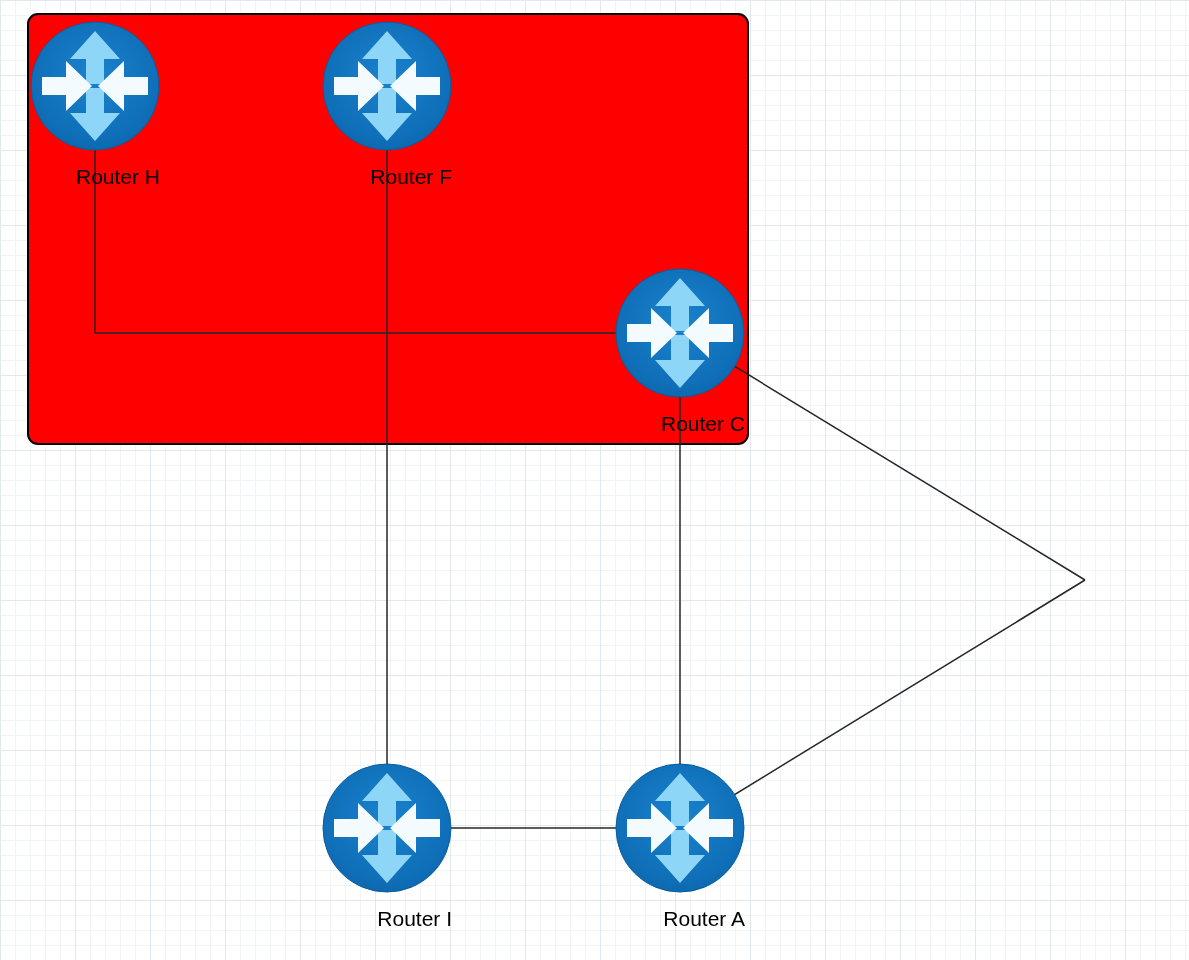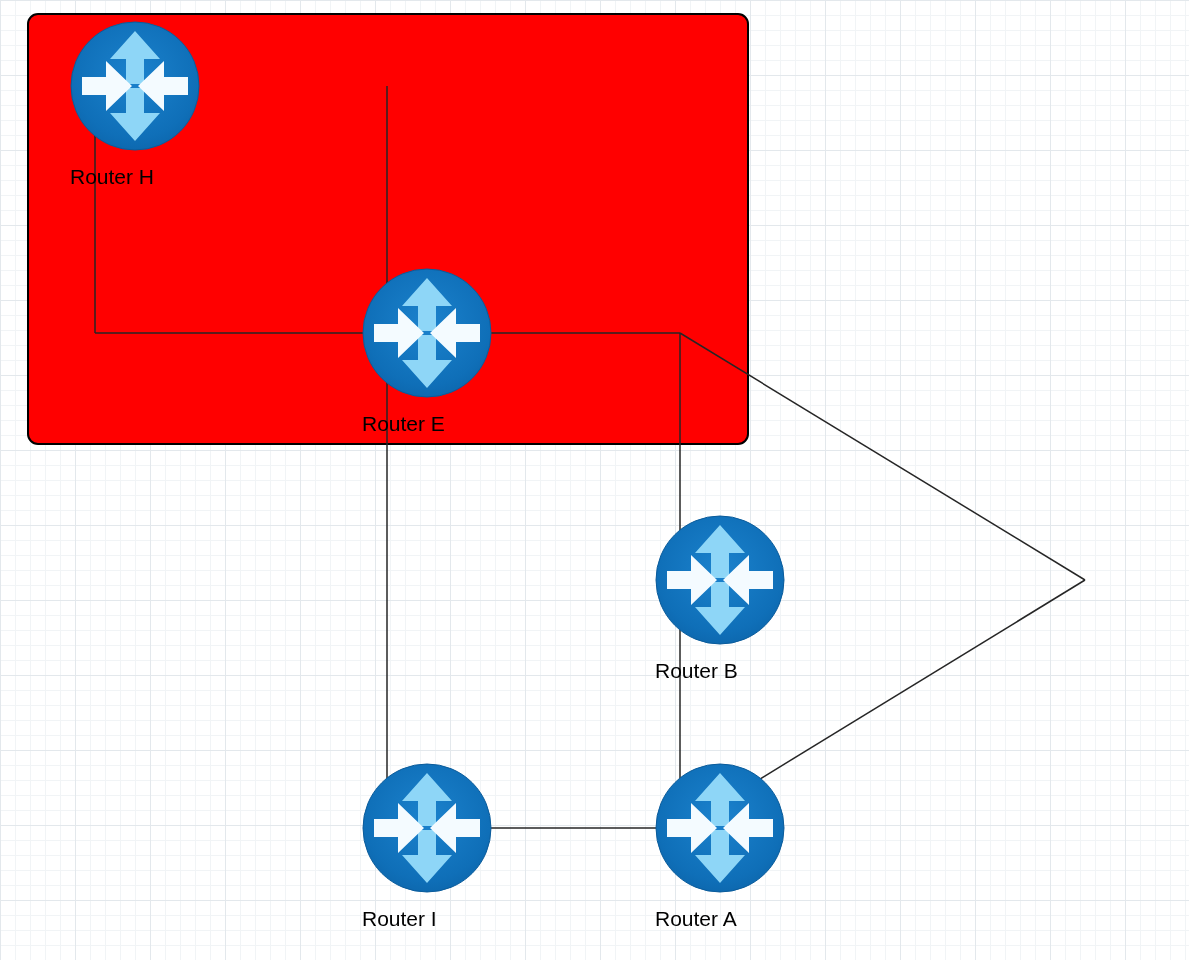--- a/index.html
+++ b/index.html
@@ -12,21 +12,21 @@
     background-image:
       linear-gradient(#e3e8ec 1px, transparent 1px),
       linear-gradient(90deg, #e3e8ec 1px, transparent 1px),
       linear-gradient(#f1f4f6 1px, transparent 1px),
       linear-gradient(90deg, #f1f4f6 1px, transparent 1px);
     background-size:75px 75px,75px 75px,15px 15px,15px 15px;
   }
   #diagram-svg{position:absolute;left:0;top:0;width:1189px;height:960px;}
   .edge{stroke:#262626;stroke-width:1.5;fill:none;}
   .highlight-rect{stroke:#000000;stroke-width:2;}
-  .node{position:absolute;width:130px;text-align:left;padding-left:40px;}
+  .node{position:absolute;width:130px;text-align:right;}
   .node svg{display:block;width:130px;height:130px;}
   .node .label{
     margin-top:14px;
     font-size:21px;
     color:#000000;
     white-space:nowrap;
   }
   
   .icon-circle{fill:url(#routerGrad);stroke:#0b5c9b;stroke-width:1;}
   .arrow-v{fill:#8ed6f7;}
@@ -71,36 +71,36 @@
     <line class="edge" x1="680" y1="828" x2="1085" y2="580"></line>
   </svg>
 
   <div class="node" style="left:30px;top:21px;">
     <svg viewBox="0 0 130 130">
         <use href="#router-icon"></use>
       </svg>
     <div class="label">Router H</div>
   </div>
 
-
-
-  <div class="node" style="left:322px;top:268px;">
+  <div class="node" style="left:322px;top:21px;">
     <svg viewBox="0 0 130 130">
         <use href="#router-icon"></use>
       </svg>
-    <div class="label">Router E</div>
+    <div class="label">Router F</div>
   </div>
 
 
-  <div class="node" style="left:615px;top:515px;">
+
+  <div class="node" style="left:615px;top:268px;">
     <svg viewBox="0 0 130 130">
         <use href="#router-icon"></use>
       </svg>
-    <div class="label">Router B</div>
+    <div class="label">Router C</div>
   </div>
+
 
 
   <div class="node" style="left:615px;top:763px;">
     <svg viewBox="0 0 130 130">
         <use href="#router-icon"></use>
       </svg>
     <div class="label">Router A</div>
   </div>
 
   <div class="node" style="left:322px;top:763px;">

